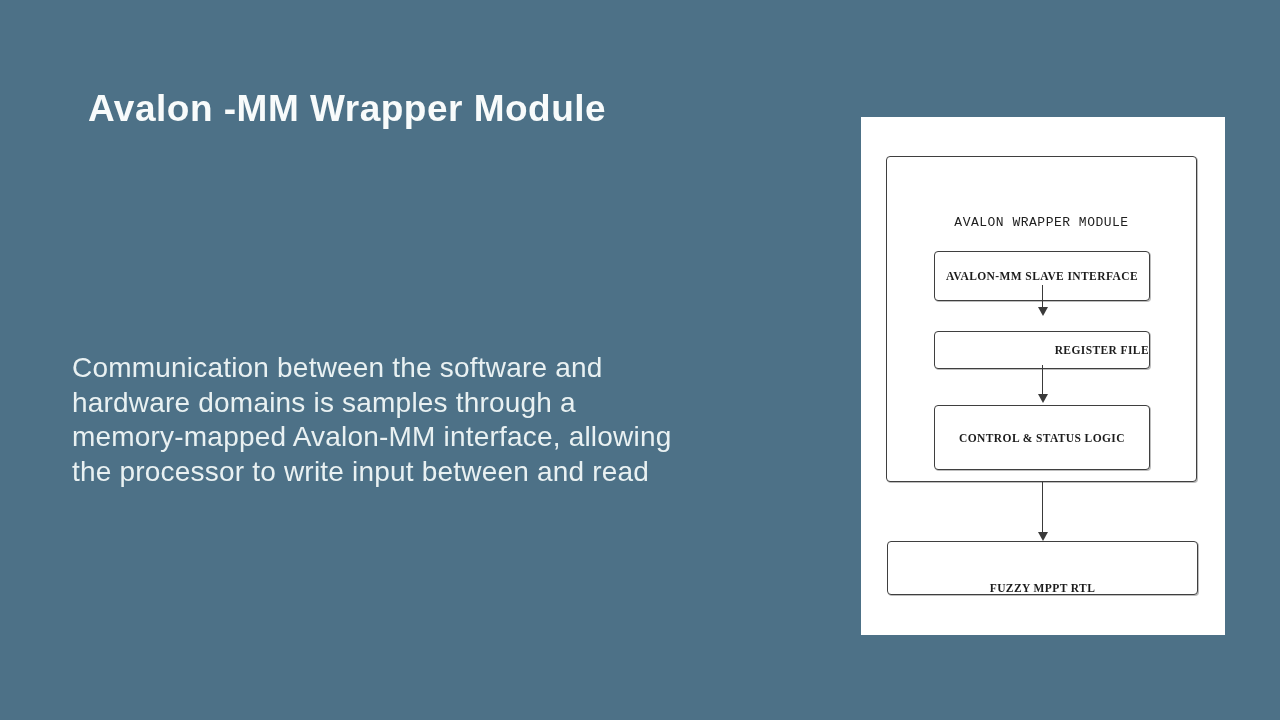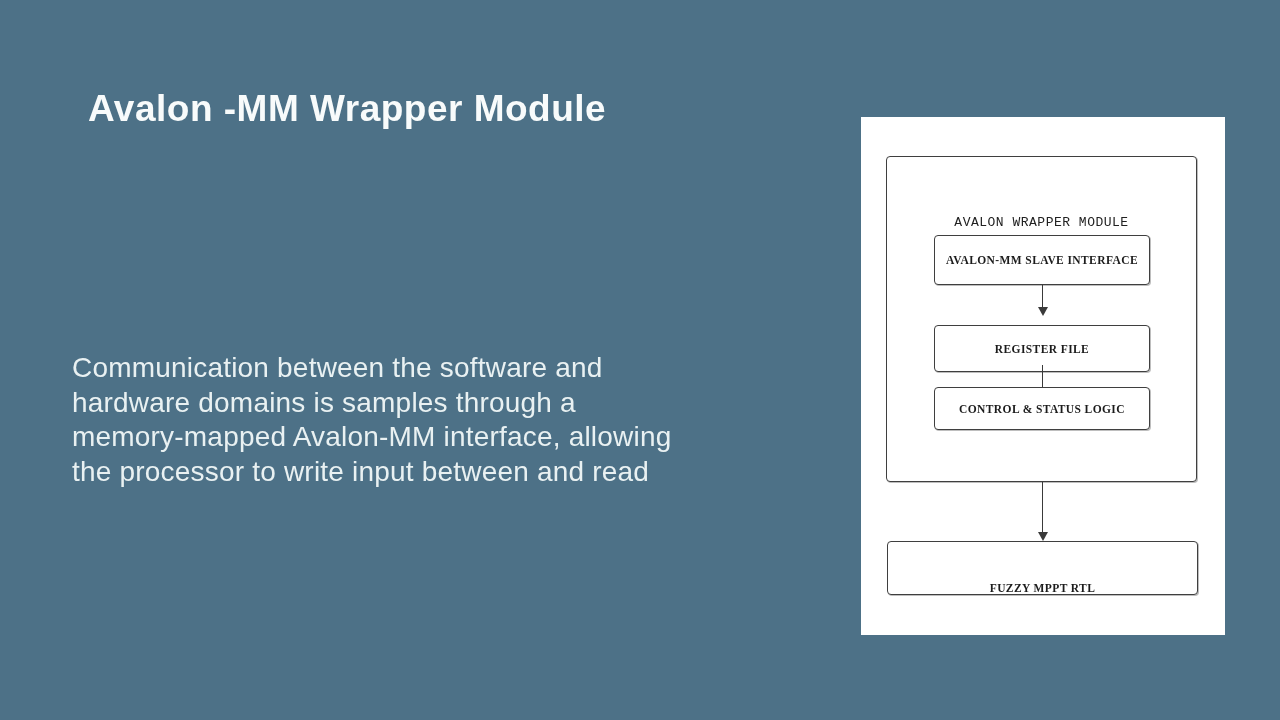--- a/index.html
+++ b/index.html
@@ -69,23 +69,23 @@
     display: flex;
     align-items: center;
     justify-content: center;
     text-align: center;
     font-family: "Liberation Serif", serif;
     font-weight: bold;
     font-size: 11.5px;
     letter-spacing: 0.4px;
     color: #1c1c1c;
   }
-  .box-slave   { top: 118px; height: 50px; }
-  .box-reg     { top: 208px; height: 47px; }
-  .box-ctrl    { top: 270px; height: 43px; }
+  .box-slave   { top: 134px; height: 50px; }
+  .box-reg     { top: 214px; height: 38px; justify-content: flex-end; }
+  .box-ctrl    { top: 288px; height: 65px; }
   .box-fuzzy {
     left: 26px; top: 424px;
     width: 311px; height: 54px;
     display: flex;
     align-items: flex-end;
     justify-content: center;
     font-family: "Liberation Serif", serif;
     font-weight: bold;
     font-size: 11.5px;
     letter-spacing: 0.4px;

